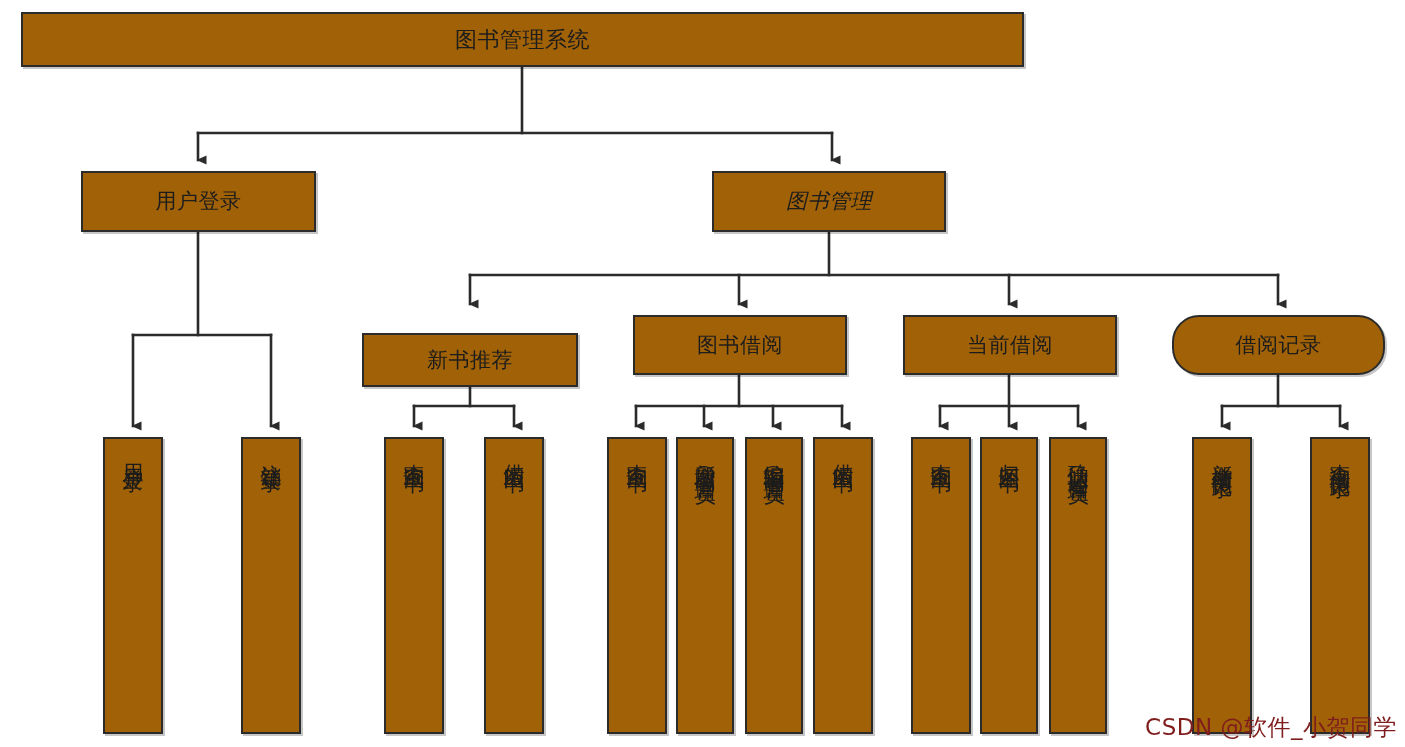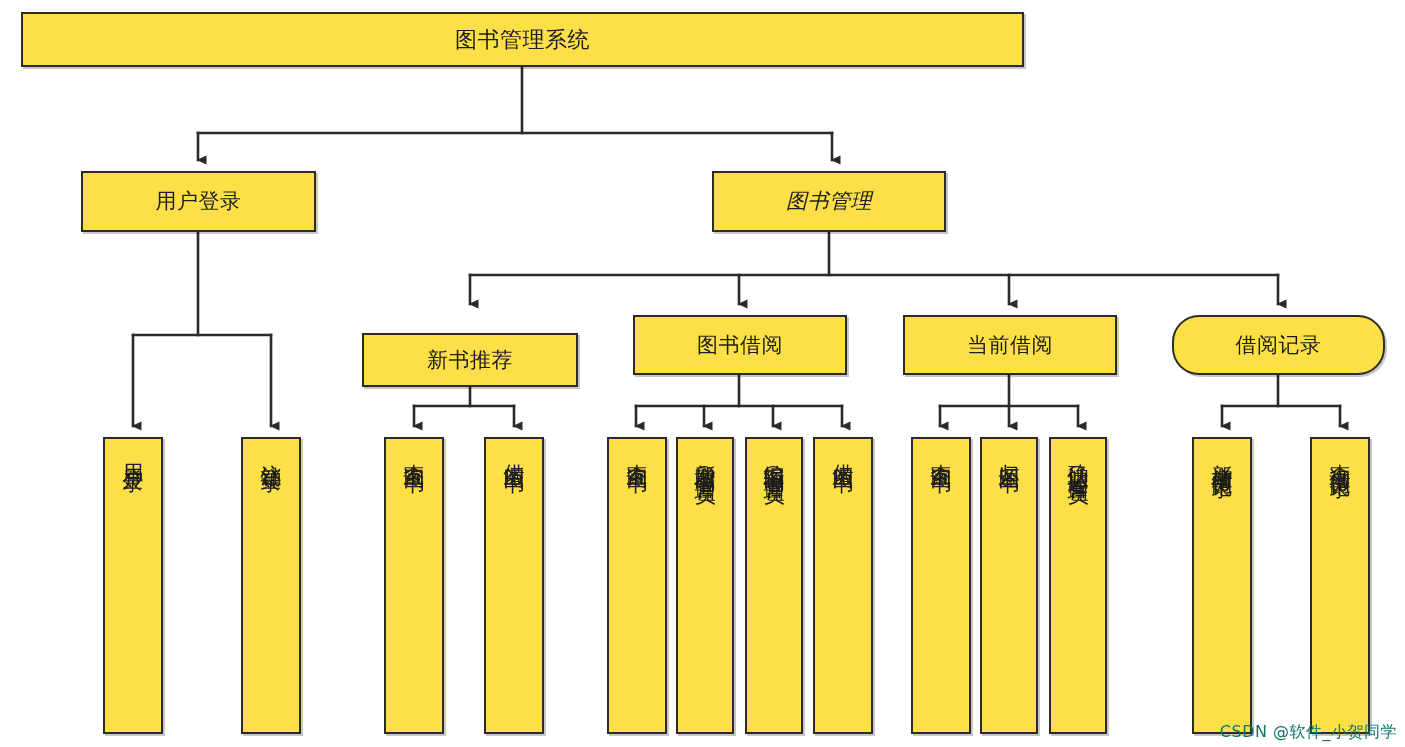--- a/index.html
+++ b/index.html
@@ -23,21 +23,21 @@
     position: absolute;
     left: 0;
     top: 0;
     width: 1405px;
     height: 747px;
     pointer-events: none;
   }
   .node {
     position: absolute;
     box-sizing: border-box;
-    background: #fde047;
+    background: #a16207;
     border: 2.5px solid #2b2b2b;
     box-shadow: 2px 2px 0 rgba(0,0,0,0.22);
     display: flex;
     align-items: center;
     justify-content: center;
     z-index: 2;
   }
   .node-label {
     color: #1c1c1c;
     font-size: 21px;
@@ -58,22 +58,22 @@
   .node.leaf {
     align-items: flex-start;
     justify-content: center;
     padding-top: 8px;
   }
   .node.root .node-label { font-size: 22px; }
   .watermark {
     position: absolute;
     right: 8px;
     bottom: 4px;
-    color: #0f766e;
-    font-size: 16px;
+    color: #7f1d1d;
+    font-size: 23px;
     letter-spacing: 0.5px;
     z-index: 5;
     white-space: nowrap;
   }
 </style>
 </head>
 <body>
 
 <div id="diagram-root">
 

